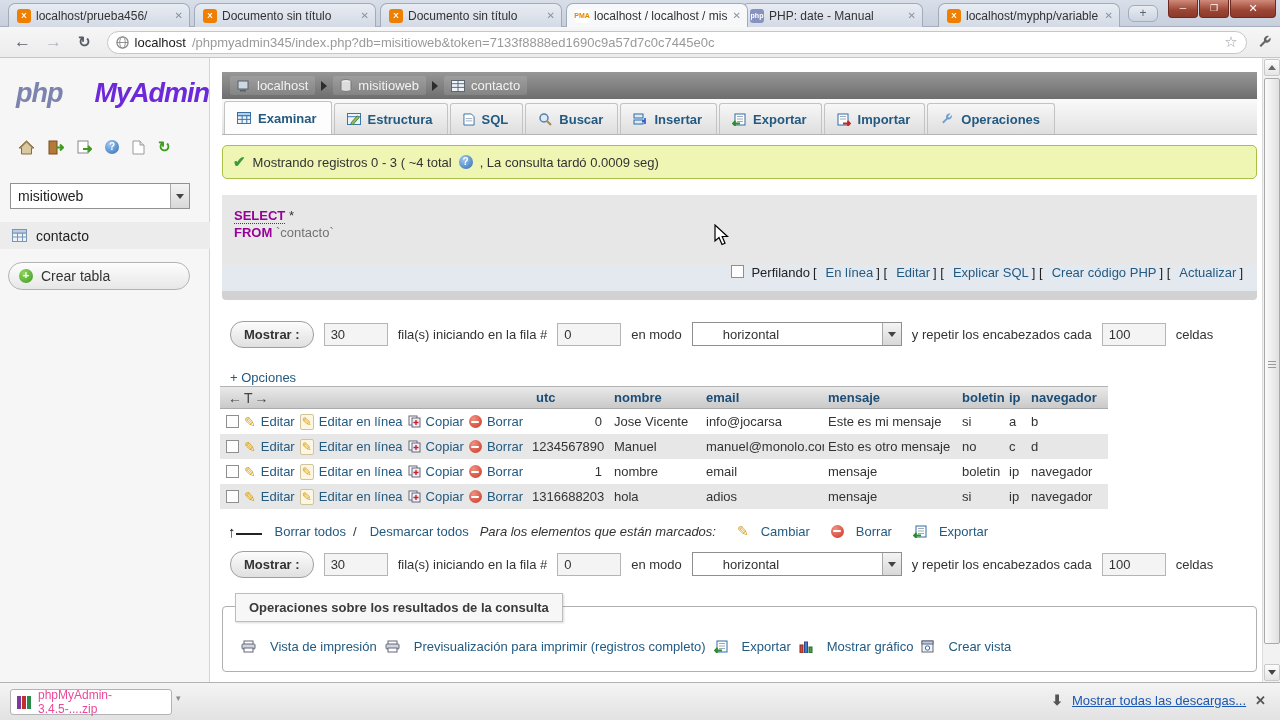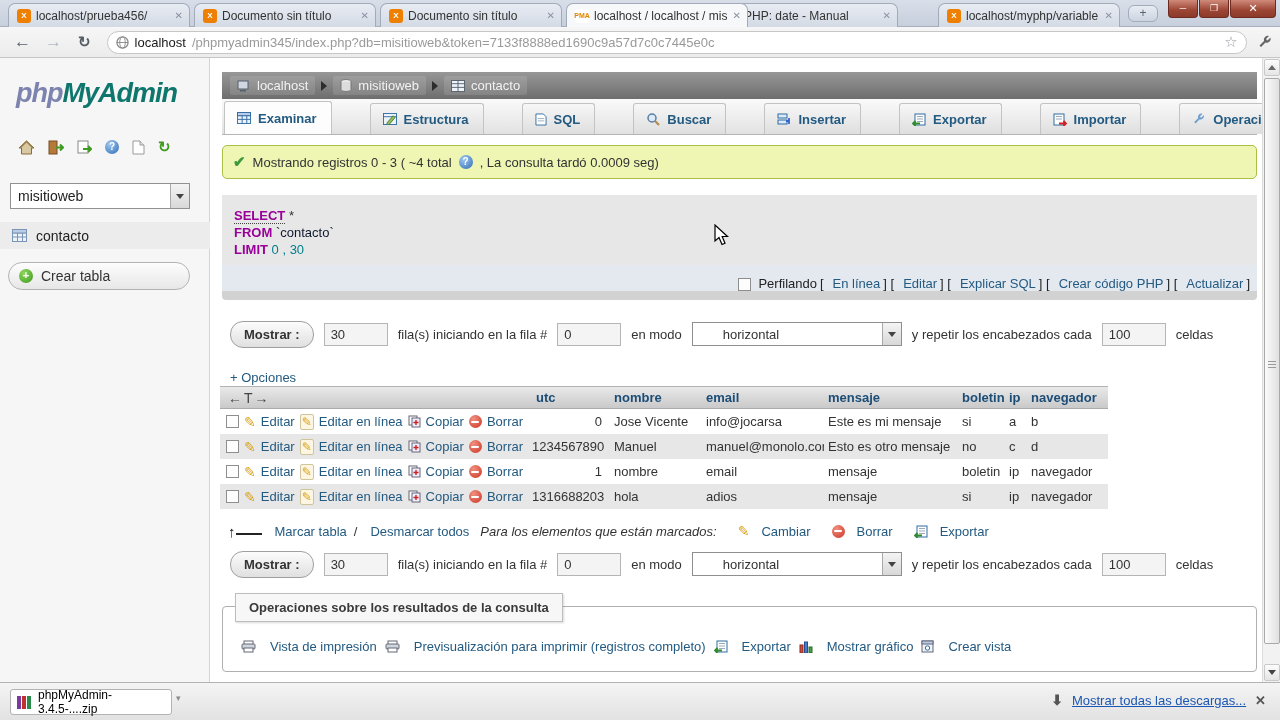--- a/index.html
+++ b/index.html
@@ -39,21 +39,21 @@
   .url-host { color:#1a1a1a; }
   .url-rest { color:#9a9a9a; flex:1; white-space:nowrap; overflow:hidden; }
   .star { color:#9aa0a8; font-size:15px; }
   .wrench { margin-left:10px; }
 
   
   .main { position:absolute; left:0; top:58px; width:1280px; height:624px; background:#fff; }
   .sidebar { position:absolute; left:0; top:0; width:210px; height:624px; background:#f6f6f6; border-right:1px solid #d5d5d5; }
   .logo { position:absolute; left:16px; top:20px; font-size:27px; font-weight:bold; font-style:italic; letter-spacing:-1px; }
   .logo .p1 { color:#7c83ae; }
-  .logo .p2 { color:#0f766e; }
+  .logo .p2 { color:#6d28d9;margin-left:32px; }
   .side-icons { position:absolute; left:18px; top:80px; display:flex; gap:13px; align-items:center; }
   .side-icons .g { font-size:15px; }
   .dbselect { position:absolute; left:10px; top:125px; width:180px; height:26px; background:#fff; border:1px solid #919191;
     display:flex; align-items:center; }
   .dbselect .txt { flex:1; padding-left:7px; font-size:14px; color:#222; }
   .dd-btn { width:19px; height:100%; border-left:1px solid #a9a9a9; background:linear-gradient(#f4f4f4,#d8d8d8);
     display:flex; align-items:center; justify-content:center; }
   .tri-down { width:0; height:0; border-left:4px solid transparent; border-right:4px solid transparent; border-top:5px solid #444; }
   .table-item { position:absolute; left:0; top:164px; width:210px; height:27px; background:#ececec;
     display:flex; align-items:center; gap:9px; padding-left:12px; font-size:14px; color:#222; }
@@ -64,40 +64,40 @@
 
   .content { position:absolute; left:210px; top:0; width:1052px; height:624px; background:#fff; }
 
   .crumbbar { position:absolute; left:12px; top:14px; width:1035px; height:27px;
     background:linear-gradient(#979797,#6e6e6e); display:flex; align-items:center; padding-left:8px; gap:6px; }
   .crumb { display:flex; align-items:center; gap:6px; background:rgba(255,255,255,.12); border-radius:2px; padding:2px 7px;
     color:#f2f2f2; font-size:13px; }
   .crumb-sep { width:0; height:0; border-top:5px solid transparent; border-bottom:5px solid transparent; border-left:6px solid #2c2c2c; }
 
   .navtabs { position:absolute; left:12px; top:41px; width:1035px; height:36px;
-    background:linear-gradient(#fafafa,#e2e2e2); border-bottom:1px solid #b5b5b5; display:flex; align-items:flex-end; padding-left:2px;gap:36px; }
+    background:linear-gradient(#fafafa,#e2e2e2); border-bottom:1px solid #b5b5b5; display:flex; align-items:flex-end; padding-left:2px; }
   .ntab { display:flex; align-items:center; gap:7px; padding:7px 14px 7px 12px; margin-right:2px;
     border:1px solid #c3c3c3; border-bottom:none; border-radius:3px 3px 0 0;
     background:linear-gradient(#f7f7f7,#dedede); color:#235a81; font-weight:bold; font-size:13px; height:31px; }
   .ntab.active { background:#fdfdfd; height:33px; }
 
   .msgbox { position:absolute; left:12px; top:87px; width:1035px; height:34px; background:#eff6b3;
     border:1px solid #aabf45; border-radius:5px; display:flex; align-items:center; gap:7px; padding-left:10px; color:#333; }
   .check { color:#3c9a3c; font-size:15px; font-weight:bold; }
   .help-ball { width:14px; height:14px; border-radius:50%; background:radial-gradient(circle at 35% 30%,#9ec8f0,#2f6cb3);
     color:#fff; font-size:10px; font-weight:bold; text-align:center; line-height:14px; }
 
   .sqlbox { position:absolute; left:12px; top:137px; width:1035px; height:70px; background:#e7e7e7; padding:12px 0 0 12px;
     font-size:13px; line-height:17px; }
   .kw { color:#990099; font-weight:bold; }
   .kw.dotted { border-bottom:1px dotted #444; }
-  .ident { color:#0f172a; }
+  .ident { color:#737373; }
   .num { color:#007e8a; }
   .profrow { position:absolute; left:12px; top:207px; width:1035px; height:26px; background:#e4e9f0;
-    display:flex; align-items:flex-end; justify-content:flex-end; padding-right:7px; gap:3px; font-size:13px; color:#222; }
+    display:flex; align-items:flex-start; justify-content:flex-end; padding-right:14px; gap:3px; font-size:13px; color:#222; }
   .profrow a, a.lnk { color:#235a81; text-decoration:none;margin-left:6px; }
   .sqlfoot { position:absolute; left:12px; top:233px; width:1035px; height:9px; background:#d2d2d2; border-radius:0 0 4px 4px; }
 
   .checkbox { width:13px; height:13px; background:#fdfdfd; border:1px solid #8e8e8e; display:inline-block; }
 
   .pager { position:absolute; left:20px; width:1030px; height:28px; display:flex; align-items:center; gap:10px; }
   .pager.p1 { top:262px; } .pager.p2 { top:492px; }
   .pill { padding:5px 13px; border:1px solid #9f9f9f; border-radius:13px; background:linear-gradient(#fcfcfc,#e0e0e0);
     font-weight:bold; color:#333; }
   .tinput { width:64px; height:23px; border:1px solid #b5b5b5; background:#f4f4f4; padding-left:6px; font-size:13px;
@@ -147,21 +147,21 @@
   .tri-up { width:0; height:0; border-left:4px solid transparent; border-right:4px solid transparent; border-bottom:5px solid #6a6a6a; }
   .sb-thumb { position:absolute; left:1px; top:20px; width:16px; height:566px; border:1px solid #a9a9a9; border-radius:2px;
     background:linear-gradient(90deg,#fbfbfb,#e0e0e0); }
   .grip { position:absolute; left:3px; top:50%; width:8px; height:8px;
     background:repeating-linear-gradient(#9a9a9a 0 1px, transparent 1px 3px); }
 
   
   .shelf { position:absolute; left:0; top:682px; width:1280px; height:38px;
     background:linear-gradient(#f4f4f4,#e2e2e2); border-top:1px solid #b2b2b2; }
   .dlchip { position:absolute; left:10px; top:6px; width:162px; height:26px; background:#fff; border:1px solid #b3b3b3;
-    border-radius:3px; display:flex; align-items:center; gap:7px; padding:0 6px; font-size:12px; color:#000000; }
+    border-radius:3px; display:flex; align-items:center; gap:7px; padding:0 6px; font-size:12px; color:#ec4899; }
   .rar { display:flex; gap:1px; }
   .rar i { width:4px; height:13px; display:block; }
   .dl-caret { position:absolute; left:176px; top:10px; color:#8a8a8a; font-size:9px; }
   .shelf-right { position:absolute; right:14px; top:9px; display:flex; align-items:center; gap:9px; }
   .dl-arrow { color:#555; font-weight:bold; font-size:14px; }
   .shelf-right a { color:#1b57b5; font-size:13px; }
   .shelf-close { color:#555; font-weight:bold; font-size:13px; }
 
   .cursor { position:absolute; left:714px; top:224px; z-index:50; }
 </style>
@@ -182,21 +182,21 @@
   <div class="tab" style="left:380px">
     <span class="favicon fav-xampp">X</span>
     <span class="tab-title">Documento sin título</span>
     <span class="tab-close">✕</span>
   </div>
   <div class="tab active" style="left:566px">
     <span class="favicon fav-pma">PMA</span>
     <span class="tab-title">localhost / localhost / mis</span>
     <span class="tab-close">✕</span>
   </div>
-  <div class="tab" style="left:716px">
+  <div class="tab" style="left:741px">
     <span class="favicon fav-php">php</span>
     <span class="tab-title">PHP: date - Manual</span>
     <span class="tab-close">✕</span>
   </div>
   <div class="tab" style="left:938px">
     <span class="favicon fav-xampp">X</span>
     <span class="tab-title">localhost/myphp/variable</span>
     <span class="tab-close">✕</span>
   </div>
   <div class="newtab">+</div>
@@ -378,21 +378,20 @@
     <div class="msgbox">
       <span class="check">✔</span>
       <span>Mostrando registros 0 - 3 ( ~4 total</span>
       <span class="help-ball">?</span>
       <span>, La consulta tardó 0.0009 seg)</span>
     </div>
 
     <div class="sqlbox">
       <div><span class="kw dotted">SELECT</span> <span>*</span></div>
       <div><span class="kw">FROM</span> <span class="ident">`contacto`</span></div>
-      <div><span class="kw">LIMIT</span> <span class="num">0 , 30</span></div>
     </div>
     <div class="profrow">
       <span class="checkbox" style="margin-right:4px"></span>
       <span>Perfilando</span>
       <span> [</span>
         <a href="#">En línea</a>
         <span>] [ </span>
         <a href="#">Editar</a>
         <span> ] [ </span>
         <a href="#">Explicar SQL</a>
@@ -538,21 +537,21 @@
         <div class="cell">ip</div>
         <div class="cell">navegador</div>
       </div>
     </div>
 
     <div class="selrow">
       <span class="uparr">
         <span class="a">↑</span>
           <span class="ln"></span>
       </span>
-      <a class="lnk" href="#">Marcar tabla</a>
+      <a class="lnk" href="#">Borrar todos</a>
       <span>/</span>
       <a class="lnk" href="#">Desmarcar todos</a>
       <span class="hint">Para los elementos que están marcados:</span>
       <span class="act">
         <span class="pencil">✎</span>
         <a class="lnk" href="#">Cambiar</a>
       </span>
       <span class="act">
         <span class="stop-ic"></span>
         <a class="lnk" href="#">Borrar</a>

